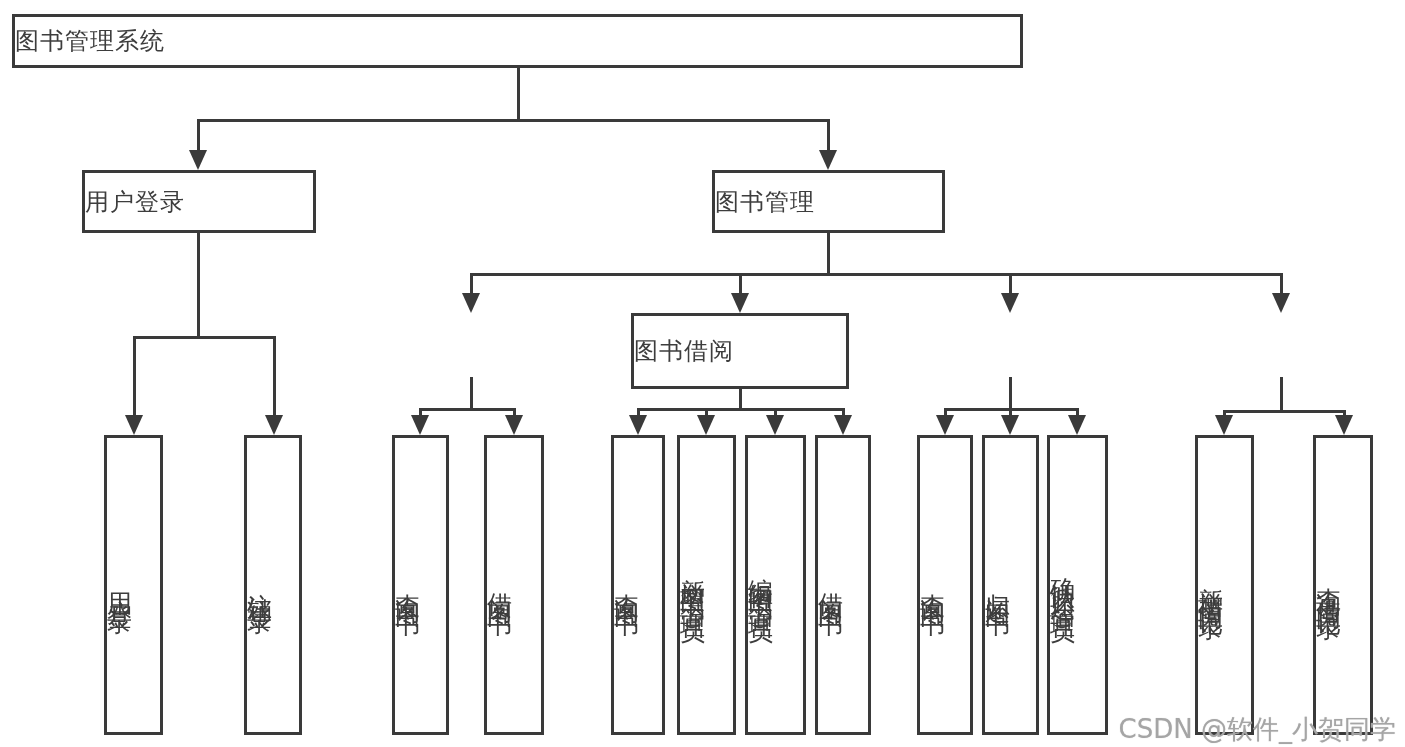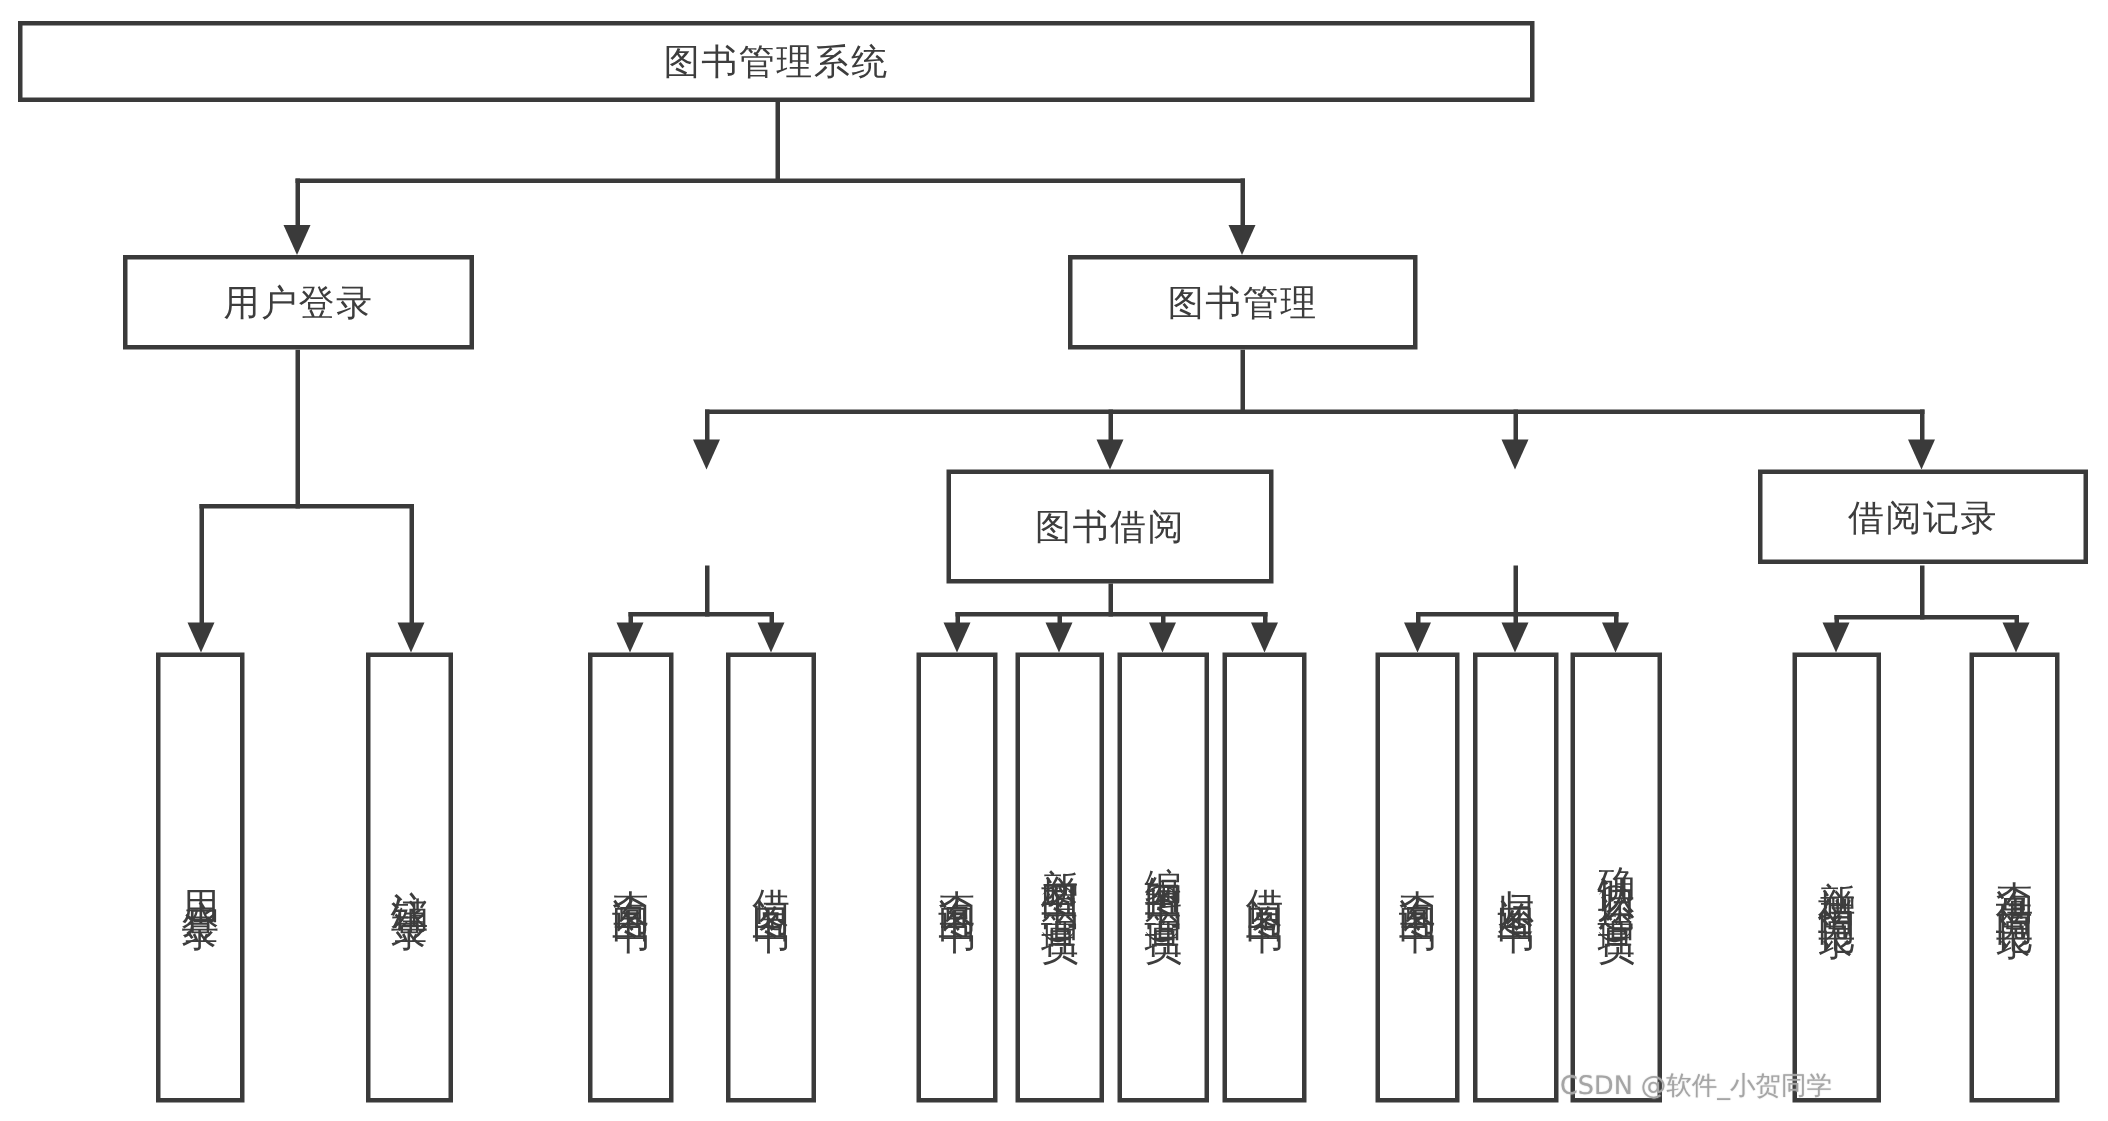--- a/index.html
+++ b/index.html
@@ -3,37 +3,37 @@
 <meta charset="utf-8">
 <style>
   html,body{margin:0;padding:0;background:#ffffff;}
   .stage{
     position:relative;width:1405px;height:747px;background:#ffffff;overflow:hidden;
     font-family:"DejaVu Sans","Liberation Sans",sans-serif;
   }
   .box{
     position:absolute;box-sizing:border-box;background:#ffffff;
     border:3px solid #3a3a3a;
-    display:flex;align-items:center;justify-content:center;
+    display:flex;align-items:center;justify-content:flex-start;
     color:#3d3d3d;z-index:2;
   }
   .hbox .lbl{font-size:24px;letter-spacing:1px;white-space:nowrap;}
   .vbox .lbl{
     writing-mode:vertical-rl;text-orientation:mixed;
     font-size:25px;letter-spacing:6px;line-height:1;white-space:nowrap;
   }
   .ln{position:absolute;display:block;background:#3a3a3a;z-index:1;}
   .ar{
     position:absolute;display:block;width:0;height:0;z-index:1;
     border-left:9px solid transparent;border-right:9px solid transparent;
     border-top:20px solid #3a3a3a;
   }
   .watermark{
-    position:absolute;left:1040px;top:712px;width:356px;
-    font-size:17px;color:#a5a5a5;z-index:5;white-space:nowrap;
+    position:absolute;left:1040px;top:712px;width:356px;text-align:right;
+    font-size:26px;color:#a5a5a5;z-index:5;white-space:nowrap;
     text-shadow:0 0 1px #c9c9c9;
   }
 </style>
 </head>
 <body>
 
 <div class="stage">
 
   <div class="box hbox" style="left:12px;top:14px;width:1011px;height:54px">
     <span class="lbl">图书管理系统</span>
@@ -41,23 +41,20 @@
 
   <div class="box hbox" style="left:82px;top:170px;width:234px;height:63px">
     <span class="lbl">用户登录</span>
   </div>
   <div class="box hbox" style="left:712px;top:170px;width:233px;height:63px">
     <span class="lbl">图书管理</span>
   </div>
 
   <div class="box hbox" style="left:631px;top:313px;width:218px;height:76px">
     <span class="lbl">图书借阅</span>
-  </div>
-  <div class="box hbox" style="left:1172px;top:313px;width:220px;height:63px">
-    <span class="lbl">借阅记录</span>
   </div>
 
   <div class="box vbox" style="left:104px;top:435px;width:59px;height:300px">
     <span class="lbl">用户登录</span>
   </div>
   <div class="box vbox" style="left:244px;top:435px;width:58px;height:300px">
     <span class="lbl">注销登录</span>
   </div>
   <div class="box vbox" style="left:392px;top:435px;width:57px;height:300px">
     <span class="lbl">查询图书</span>

